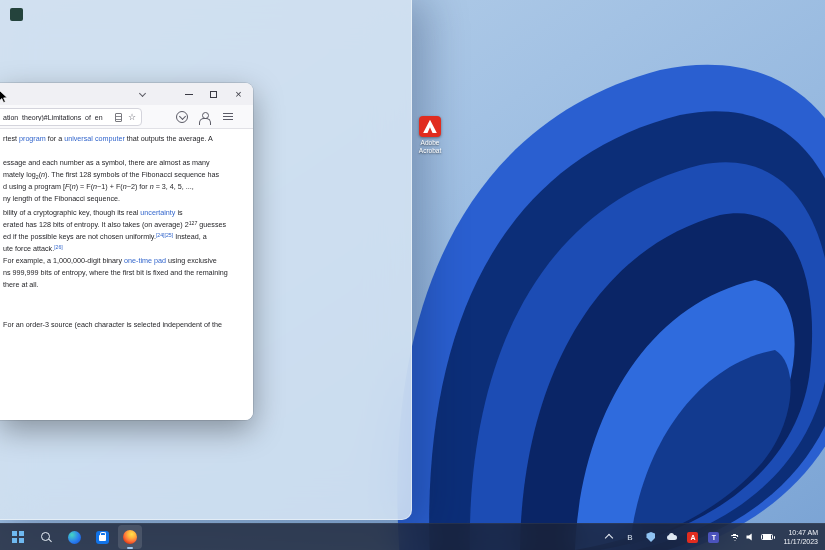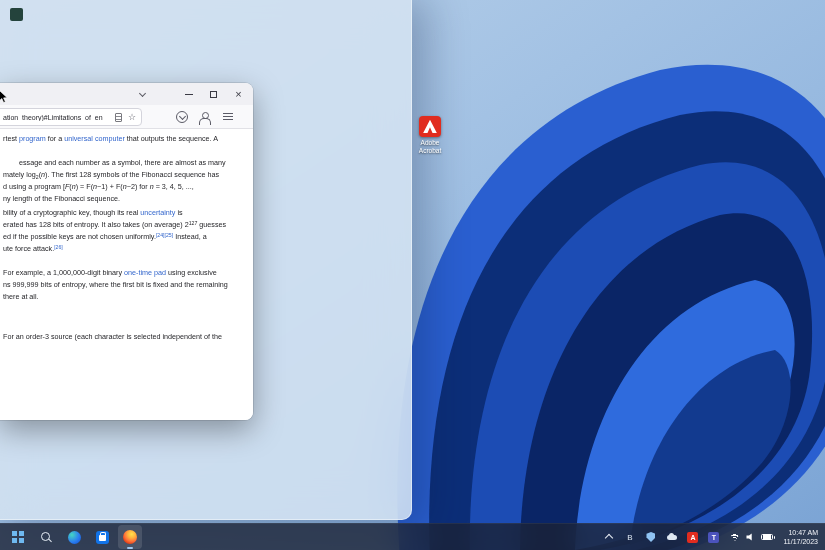--- a/index.html
+++ b/index.html
@@ -201,30 +201,30 @@
         <span class="reader-ic"></span>
         <span class="star">☆</span>
       </div>
       <span class="tb-ic pocket"></span>
       <span class="tb-ic account"></span>
       <span class="tb-ic menu">
           <i></i>
         </span>
     </div>
     <div class="content">
-        <div class="line"><span class="sg-p">rtest </span><span class="sg-l">program</span><span class="sg-p"> for a </span><span class="sg-l">universal computer</span><span class="sg-p"> that outputs the sequence. A</span></div>
-        <div class="line" style="margin-top: 12px; margin-left: 16px;"><span class="sg-p">essage and each number as a symbol, there are almost as many</span></div>
+        <div class="line"><span class="sg-p">rtest </span><span class="sg-l">program</span><span class="sg-p"> for a </span><span class="sg-l">universal computer</span><span class="sg-p"> that outputs the average. A</span></div>
+        <div class="line" style="margin-top: 12px;"><span class="sg-p">essage and each number as a symbol, there are almost as many</span></div>
         <div class="line"><span class="sg-p">mately log</span><span class="sg-sub">2</span><span class="sg-p">(</span><span class="sg-i">n</span><span class="sg-p">). The first 128 symbols of the Fibonacci sequence has</span></div>
         <div class="line"><span class="sg-p">d using a program [</span><span class="sg-i">F</span><span class="sg-p">(</span><span class="sg-i">n</span><span class="sg-p">) = F(</span><span class="sg-i">n</span><span class="sg-p">−1) + F(</span><span class="sg-i">n</span><span class="sg-p">−2) for </span><span class="sg-i">n</span><span class="sg-p"> = 3, 4, 5, ...,</span></div>
         <div class="line"><span class="sg-p">ny length of the Fibonacci sequence.</span></div>
         <div class="line" style="margin-top: 2px;"><span class="sg-p">bility of a cryptographic key, though its real </span><span class="sg-l">uncertainty</span><span class="sg-p"> is</span></div>
         <div class="line"><span class="sg-p">erated has 128 bits of entropy. It also takes (on average) 2</span><span class="sg-sup">127</span><span class="sg-p"> guesses</span></div>
         <div class="line"><span class="sg-p">ed if the possible keys are not chosen uniformly.</span><span class="sg-ref">[24][25]</span><span class="sg-p"> Instead, a</span></div>
         <div class="line"><span class="sg-p">ute force attack.</span><span class="sg-ref">[26]</span></div>
-        <div class="line" style="margin-top: 12px;"><span class="sg-p">For example, a 1,000,000-digit binary </span><span class="sg-l">one-time pad</span><span class="sg-p"> using exclusive</span></div>
+        <div class="line" style=""><span class="sg-p">For example, a 1,000,000-digit binary </span><span class="sg-l">one-time pad</span><span class="sg-p"> using exclusive</span></div>
         <div class="line"><span class="sg-p">ns 999,999 bits of entropy, where the first bit is fixed and the remaining</span></div>
         <div class="line"><span class="sg-p">there at all.</span></div>
         <div class="line" style="margin-top: 28px;"><span class="sg-p">For an order-3 source (each character is selected independent of the</span></div>
       </div>
   </div>
 
   <svg class="cursor" width="12" height="15" viewBox="0 0 12 15">
     <path d="M1,0 L1,11 L3.8,8.6 L5.6,12.6 L7.4,11.7 L5.6,7.9 L9.2,7.7 Z" fill="#000" stroke="#fff" stroke-width="0.7"></path>
   </svg>
 

